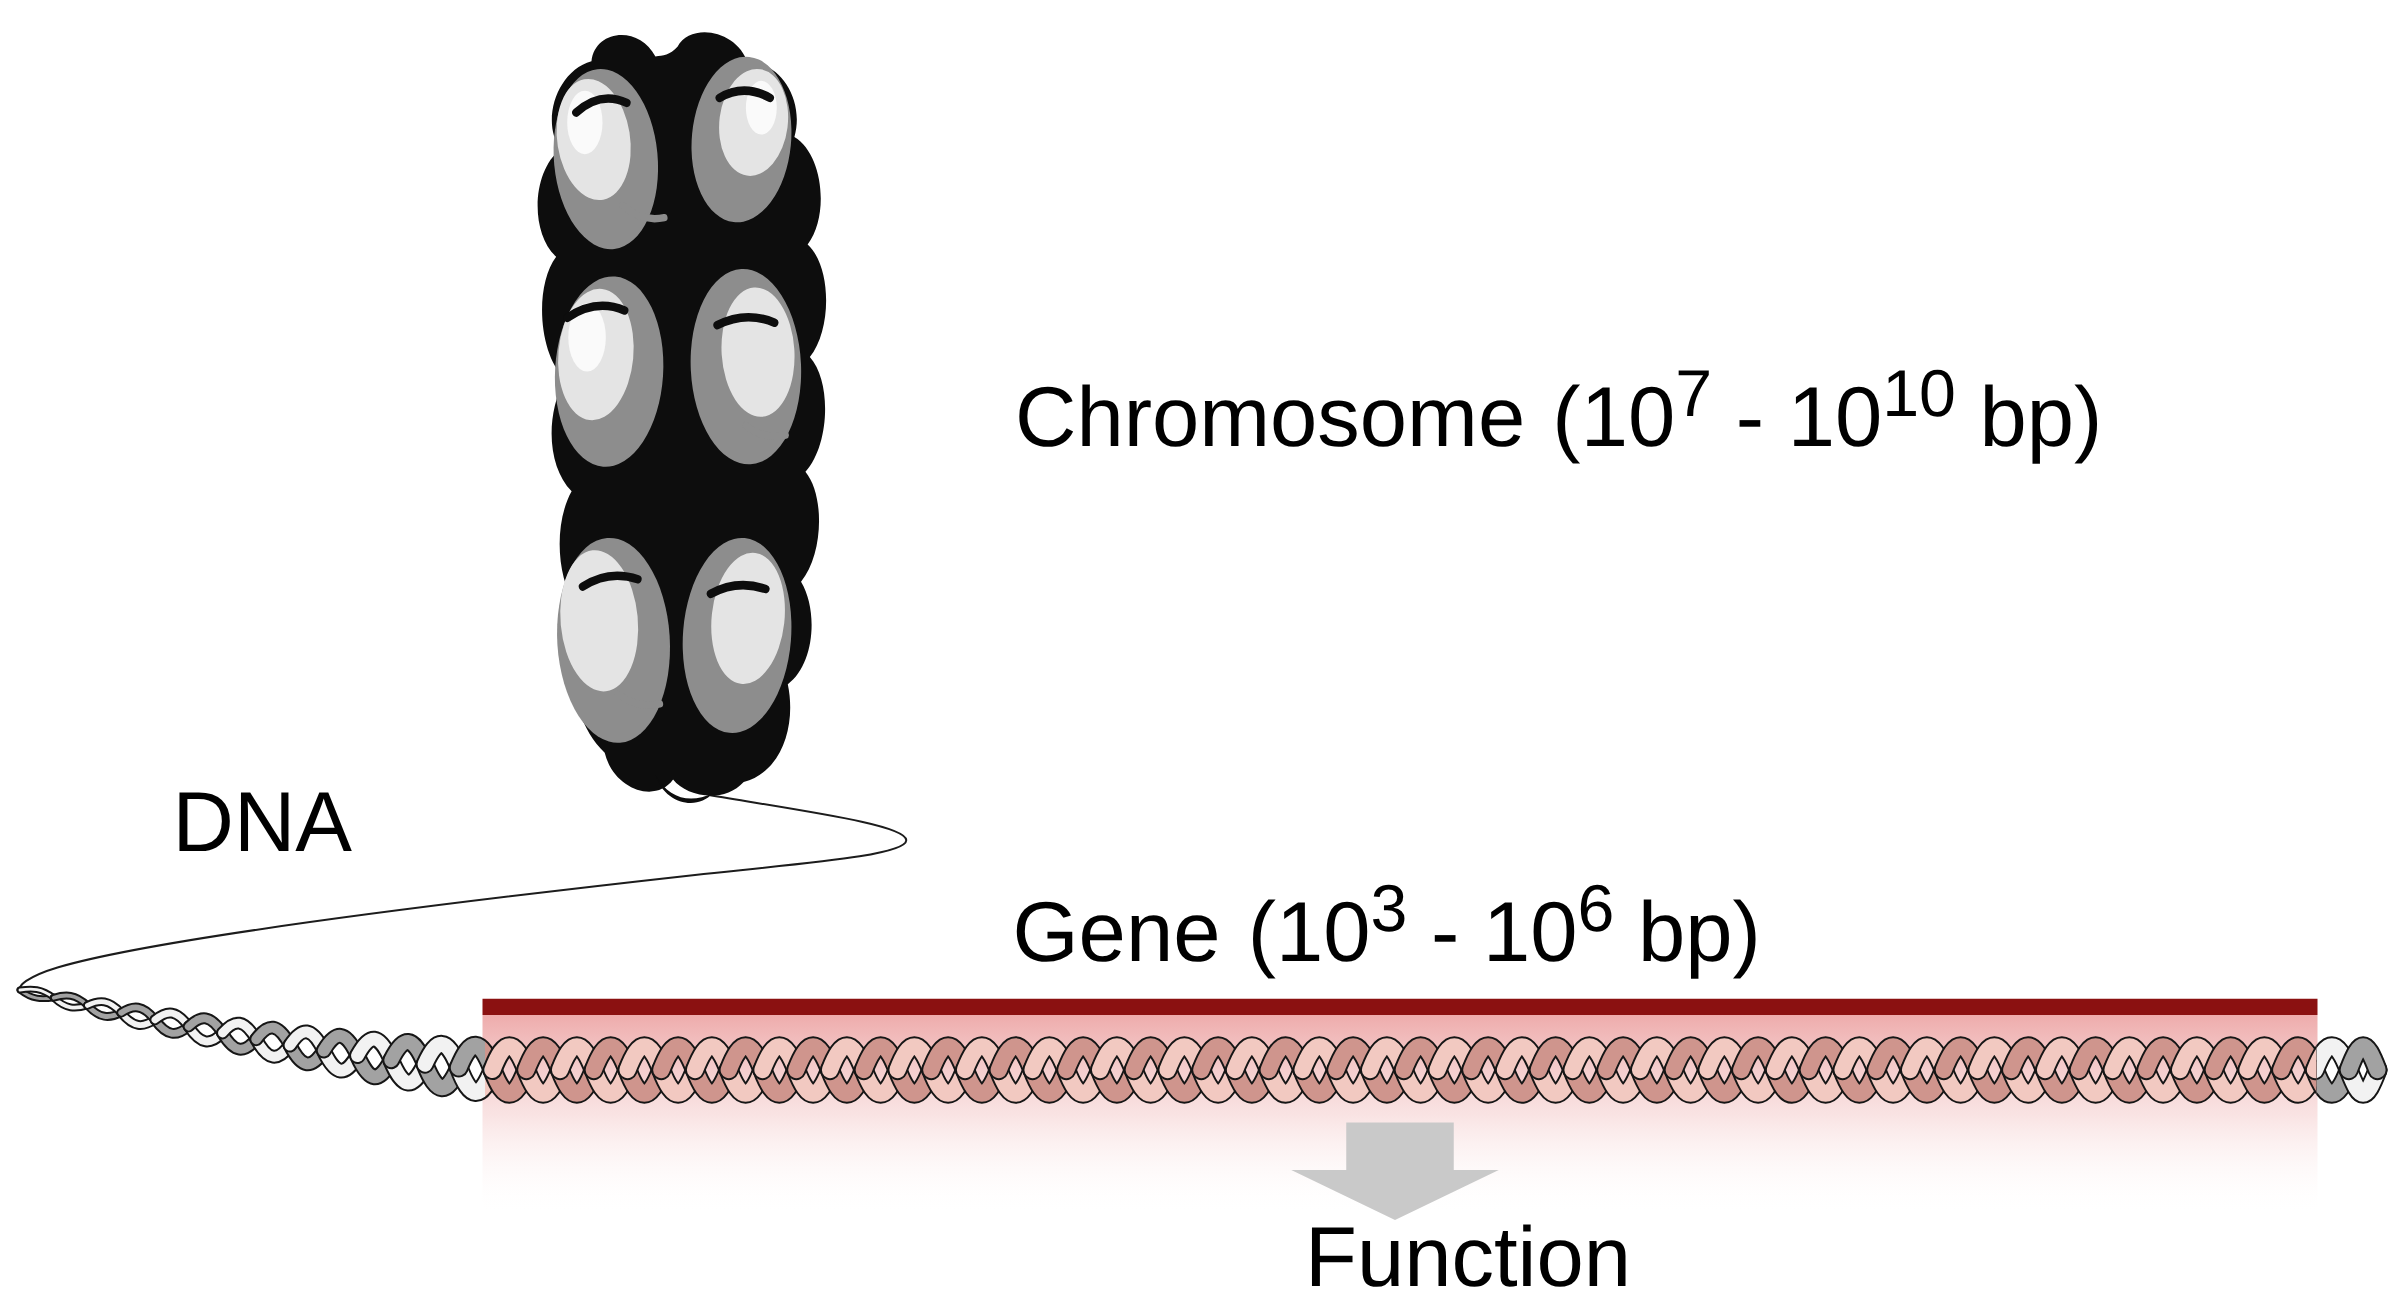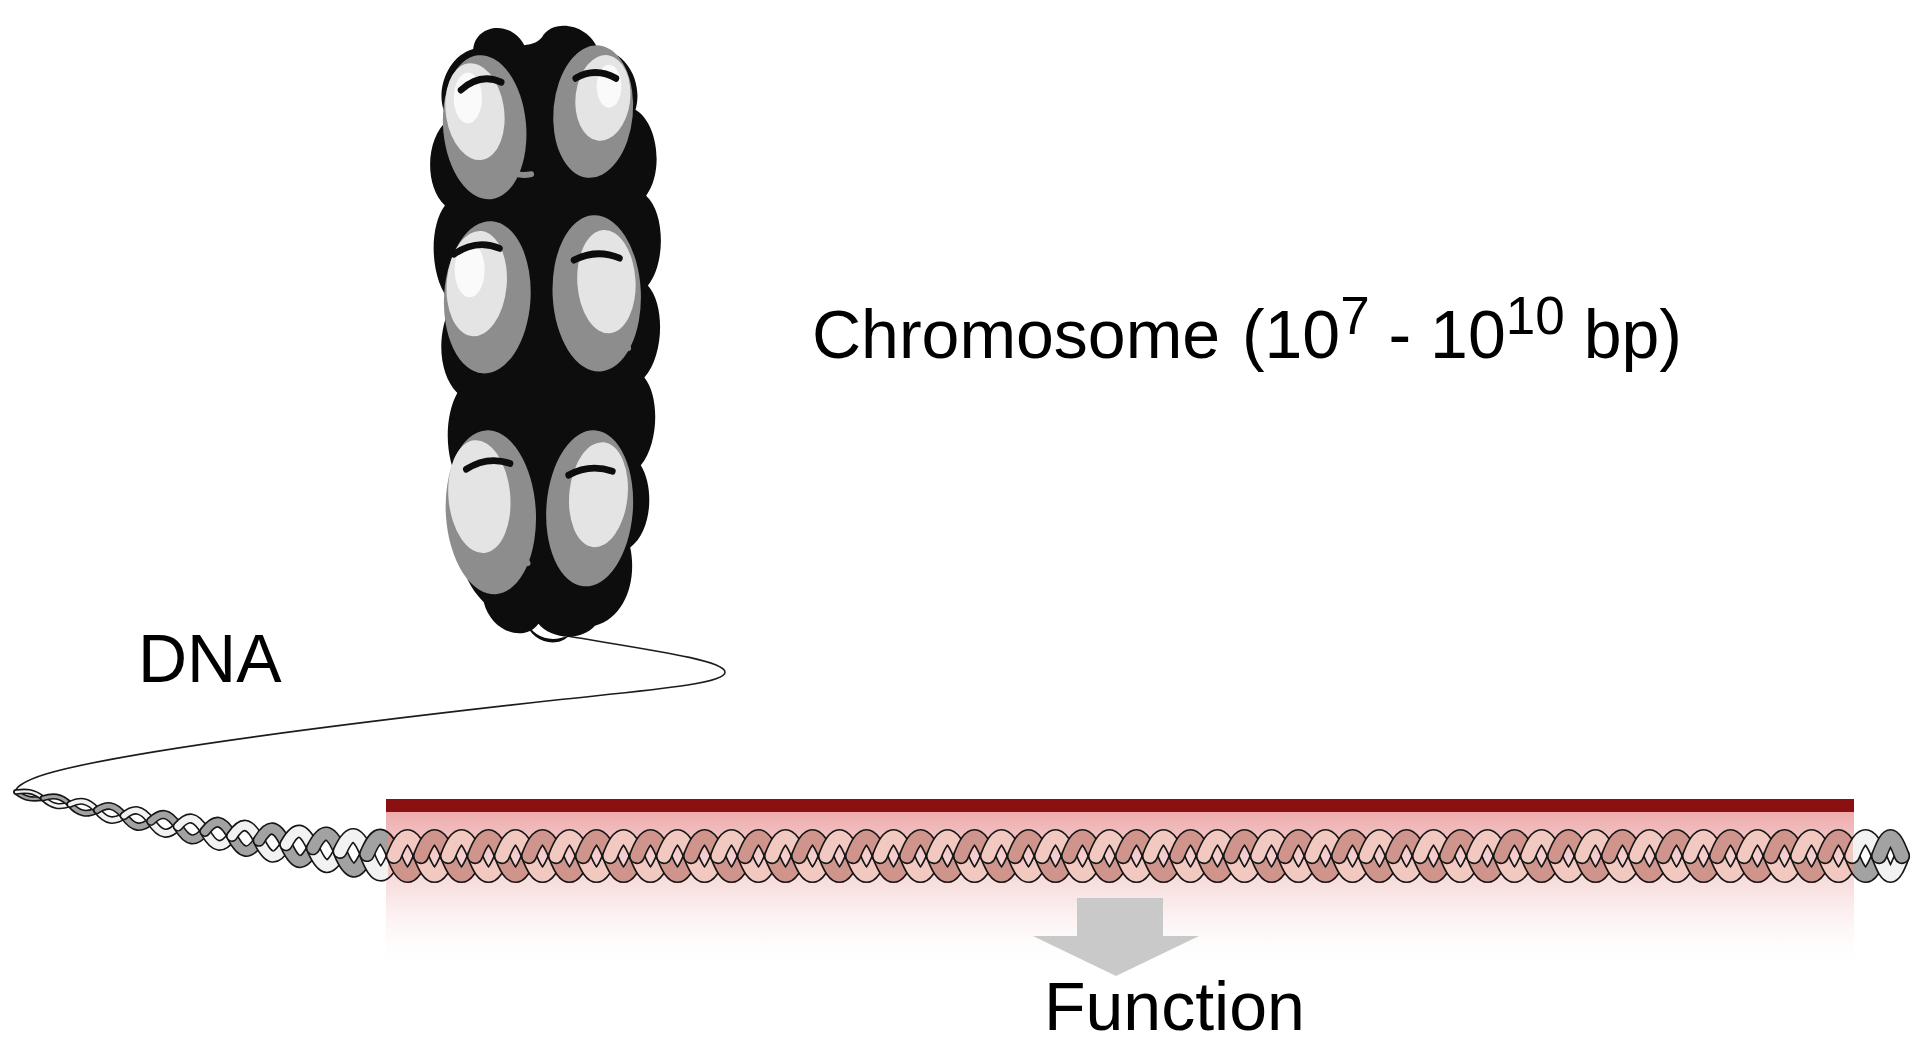--- a/index.html
+++ b/index.html
@@ -661,16 +661,19 @@
       <path d="M116,560 q18,12 38,8"></path>
     </g>
   </svg>
 
   <div class="lbl lbl-chromosome">
     <span class="name">Chromosome</span><span>(10</span><span class="exp">7</span><span> - 10</span><span class="exp">10</span><span> bp)</span>
   </div>
 
   <div class="lbl lbl-dna">DNA</div>
 
+  <div class="lbl lbl-gene">
+    <span class="name">Gene</span><span>(10</span><span class="exp">3</span><span> - 10</span><span class="exp">6</span><span> bp)</span>
+  </div>
 
   <div class="lbl lbl-function">Function</div>
 
 </div>
 
 </body></html>

